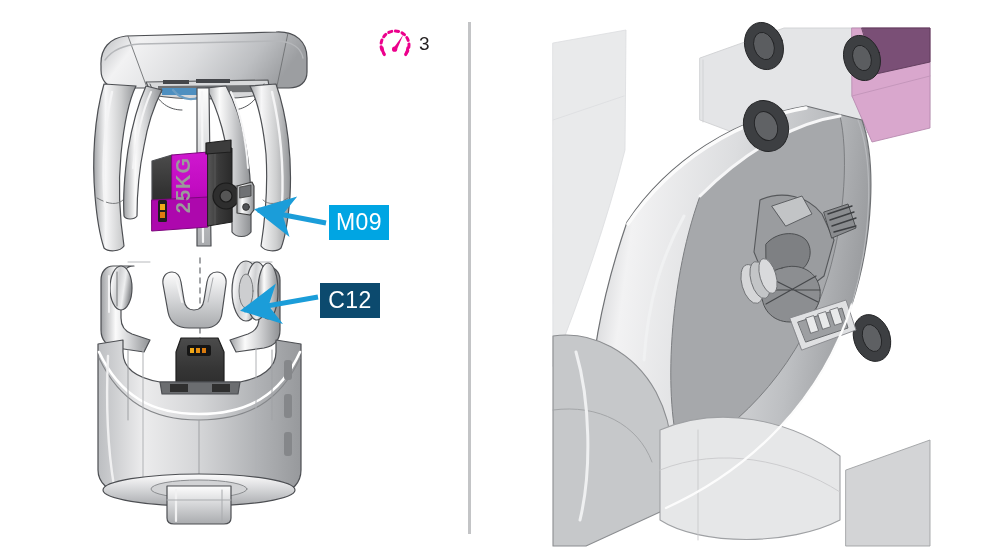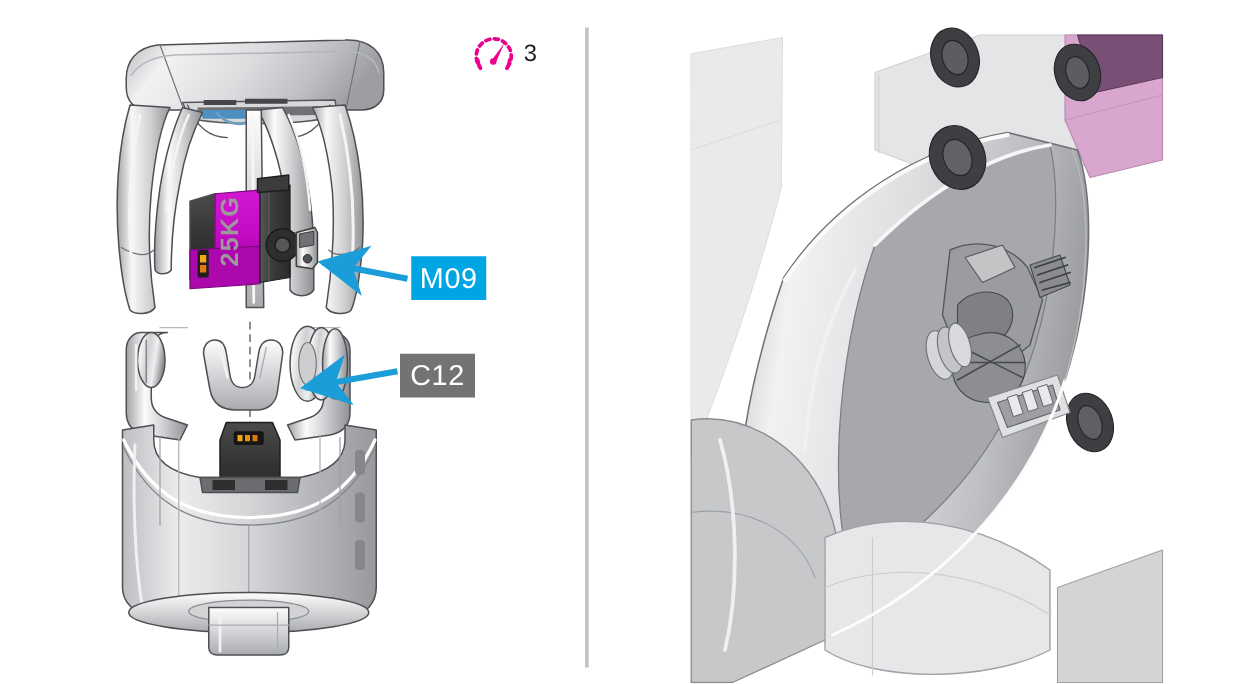--- a/index.html
+++ b/index.html
@@ -11,21 +11,21 @@
 
   
   .step-block{position:absolute;left:378px;top:26px;display:flex;align-items:center;gap:7px;}
   .gauge-icon{width:34px;height:34px;display:block;}
   .step-num{font-size:19px;color:#231f20;font-family:"Liberation Sans",sans-serif;line-height:1;}
 
   
   .callout{position:absolute;display:flex;align-items:center;justify-content:center;
            color:#ffffff;font-size:23px;letter-spacing:.5px;font-family:"Liberation Sans",sans-serif;}
   .callout-m09{left:329px;top:205px;width:60px;height:35px;background:#00a5e3;}
-  .callout-c12{left:320px;top:283px;width:60px;height:35px;background:#737373;}
+  .callout-c12{left:320px;top:283px;width:60px;height:35px;background:#0c4a6e;}
 
   
   .art{position:absolute;left:0;top:0;width:1006px;height:547px;}
   svg{display:block;}
 </style>
 </head>
 <body>
 
 <div class="page">
 

